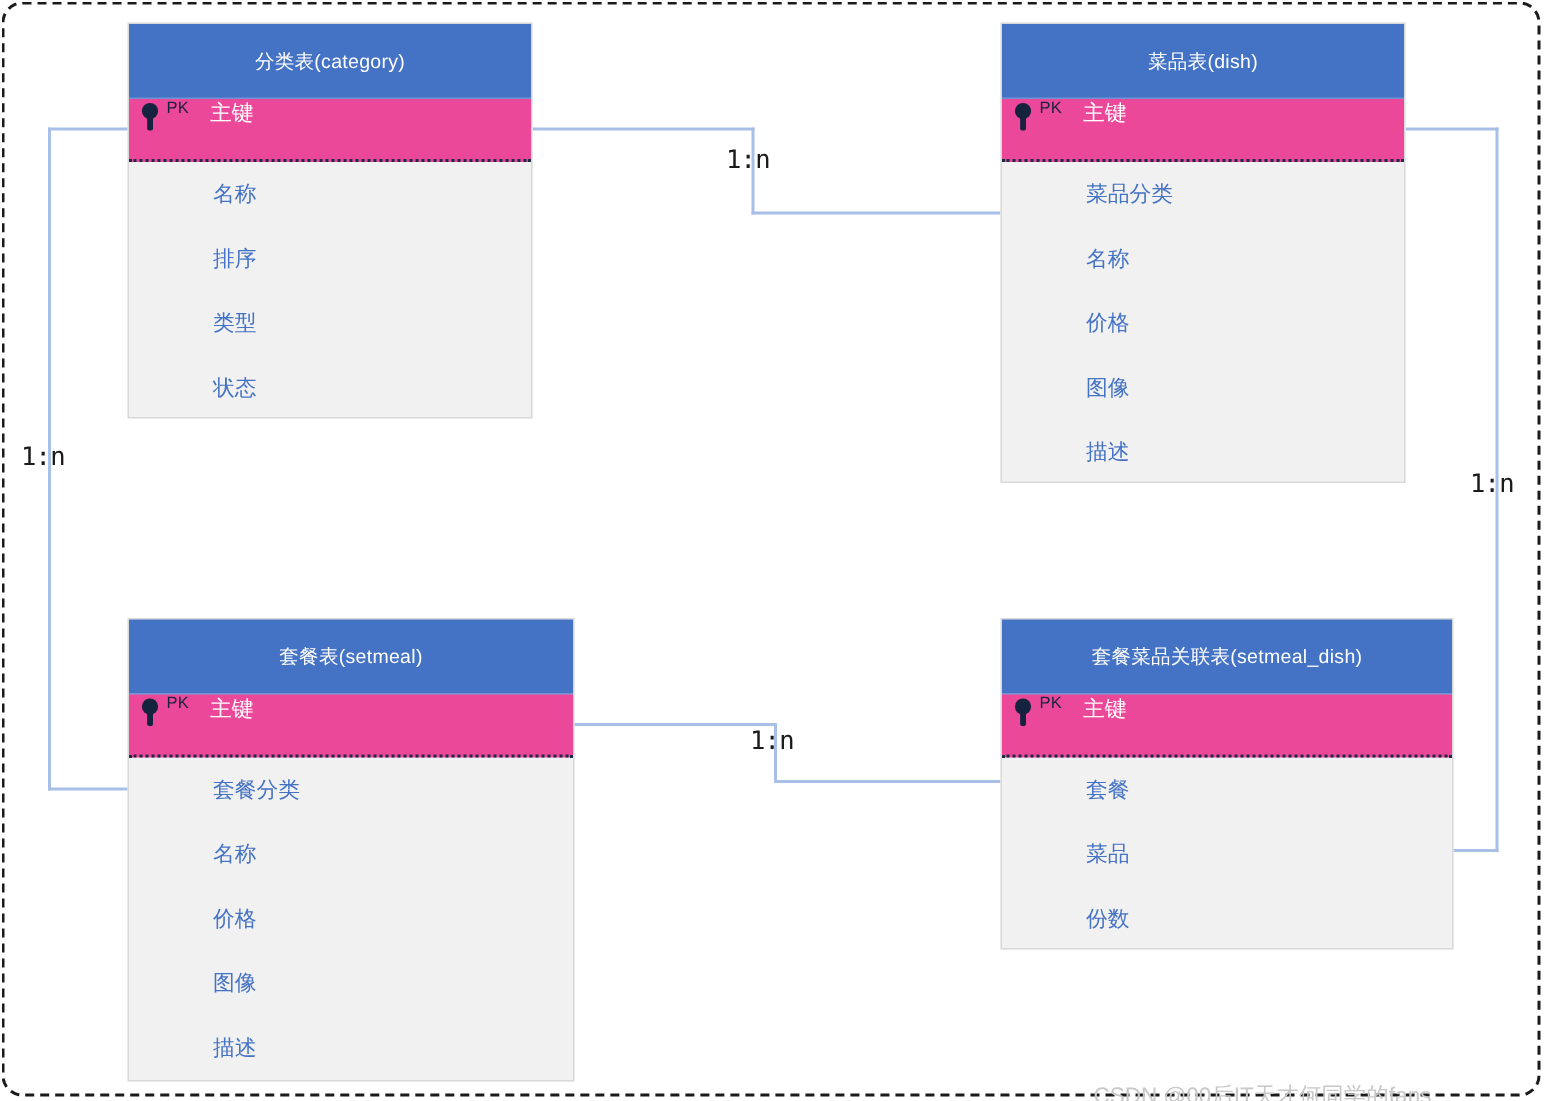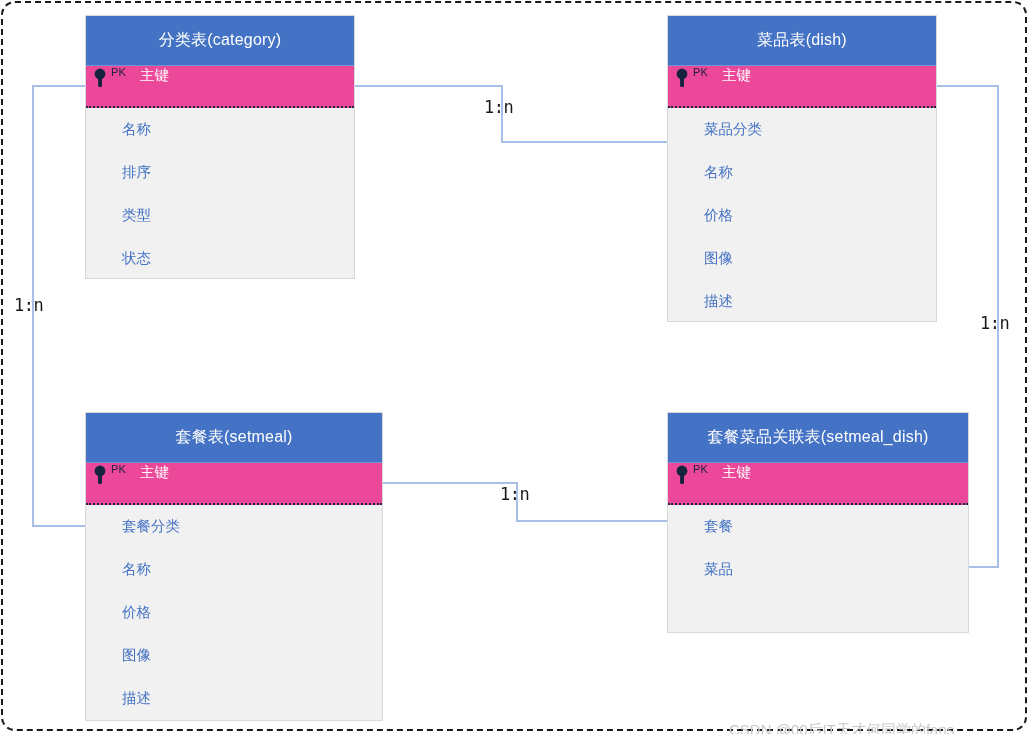--- a/index.html
+++ b/index.html
@@ -30,21 +30,21 @@
   .entity {
     position: absolute;
     box-sizing: border-box;
     background: #f1f1f1;
     border: 1px solid #d9d9d9;
   }
   .ent-title {
     height: 50px;
     background: #4472c4;
     color: #ffffff;
-    font-size: 16px;
+    font-size: 13px;
     display: flex;
     align-items: center;
     justify-content: center;
     box-sizing: border-box;
     border-bottom: 1px solid #6f93d4;
     letter-spacing: 0.2px;
   }
   .ent-pk {
     height: 42px;
     background: #ec4899;
@@ -75,21 +75,21 @@
     font-size: 14.5px;
     color: #ffffff;
   }
   .ent-body {
     padding: 0;
   }
   .ent-row {
     display: flex;
     align-items: center;
     box-sizing: border-box;
-    padding-left: 36px;
+    padding-left: 56px;
     color: #4472c4;
     font-size: 14.5px;
   }
 
   
   .conn {
     position: absolute;
     background: #a8c0e8;
   }
   .conn-h { height: 2px; }
@@ -213,18 +213,19 @@
           <circle cx="10" cy="8" r="5.4" fill="#16233f"></circle>
           <rect x="8.1" y="10" width="3.9" height="11" rx="1.3" fill="#16233f"></rect>
         </svg>
       </span>
       <span class="pk-tag">PK</span>
       <span class="pk-name">主键</span>
     </div>
     <div class="ent-body">
       <div class="ent-row" style="height:43px;">套餐</div>
       <div class="ent-row" style="height:43px;">菜品</div>
+      <div class="ent-row" style="height:43px;">份数</div>
     </div>
   </div>
 
   <div class="watermark" style="left:729px; top:705px;margin-top:16px;">CSDN @00后IT天才何同学的fans</div>
 
 </div>
 
 </body></html>

